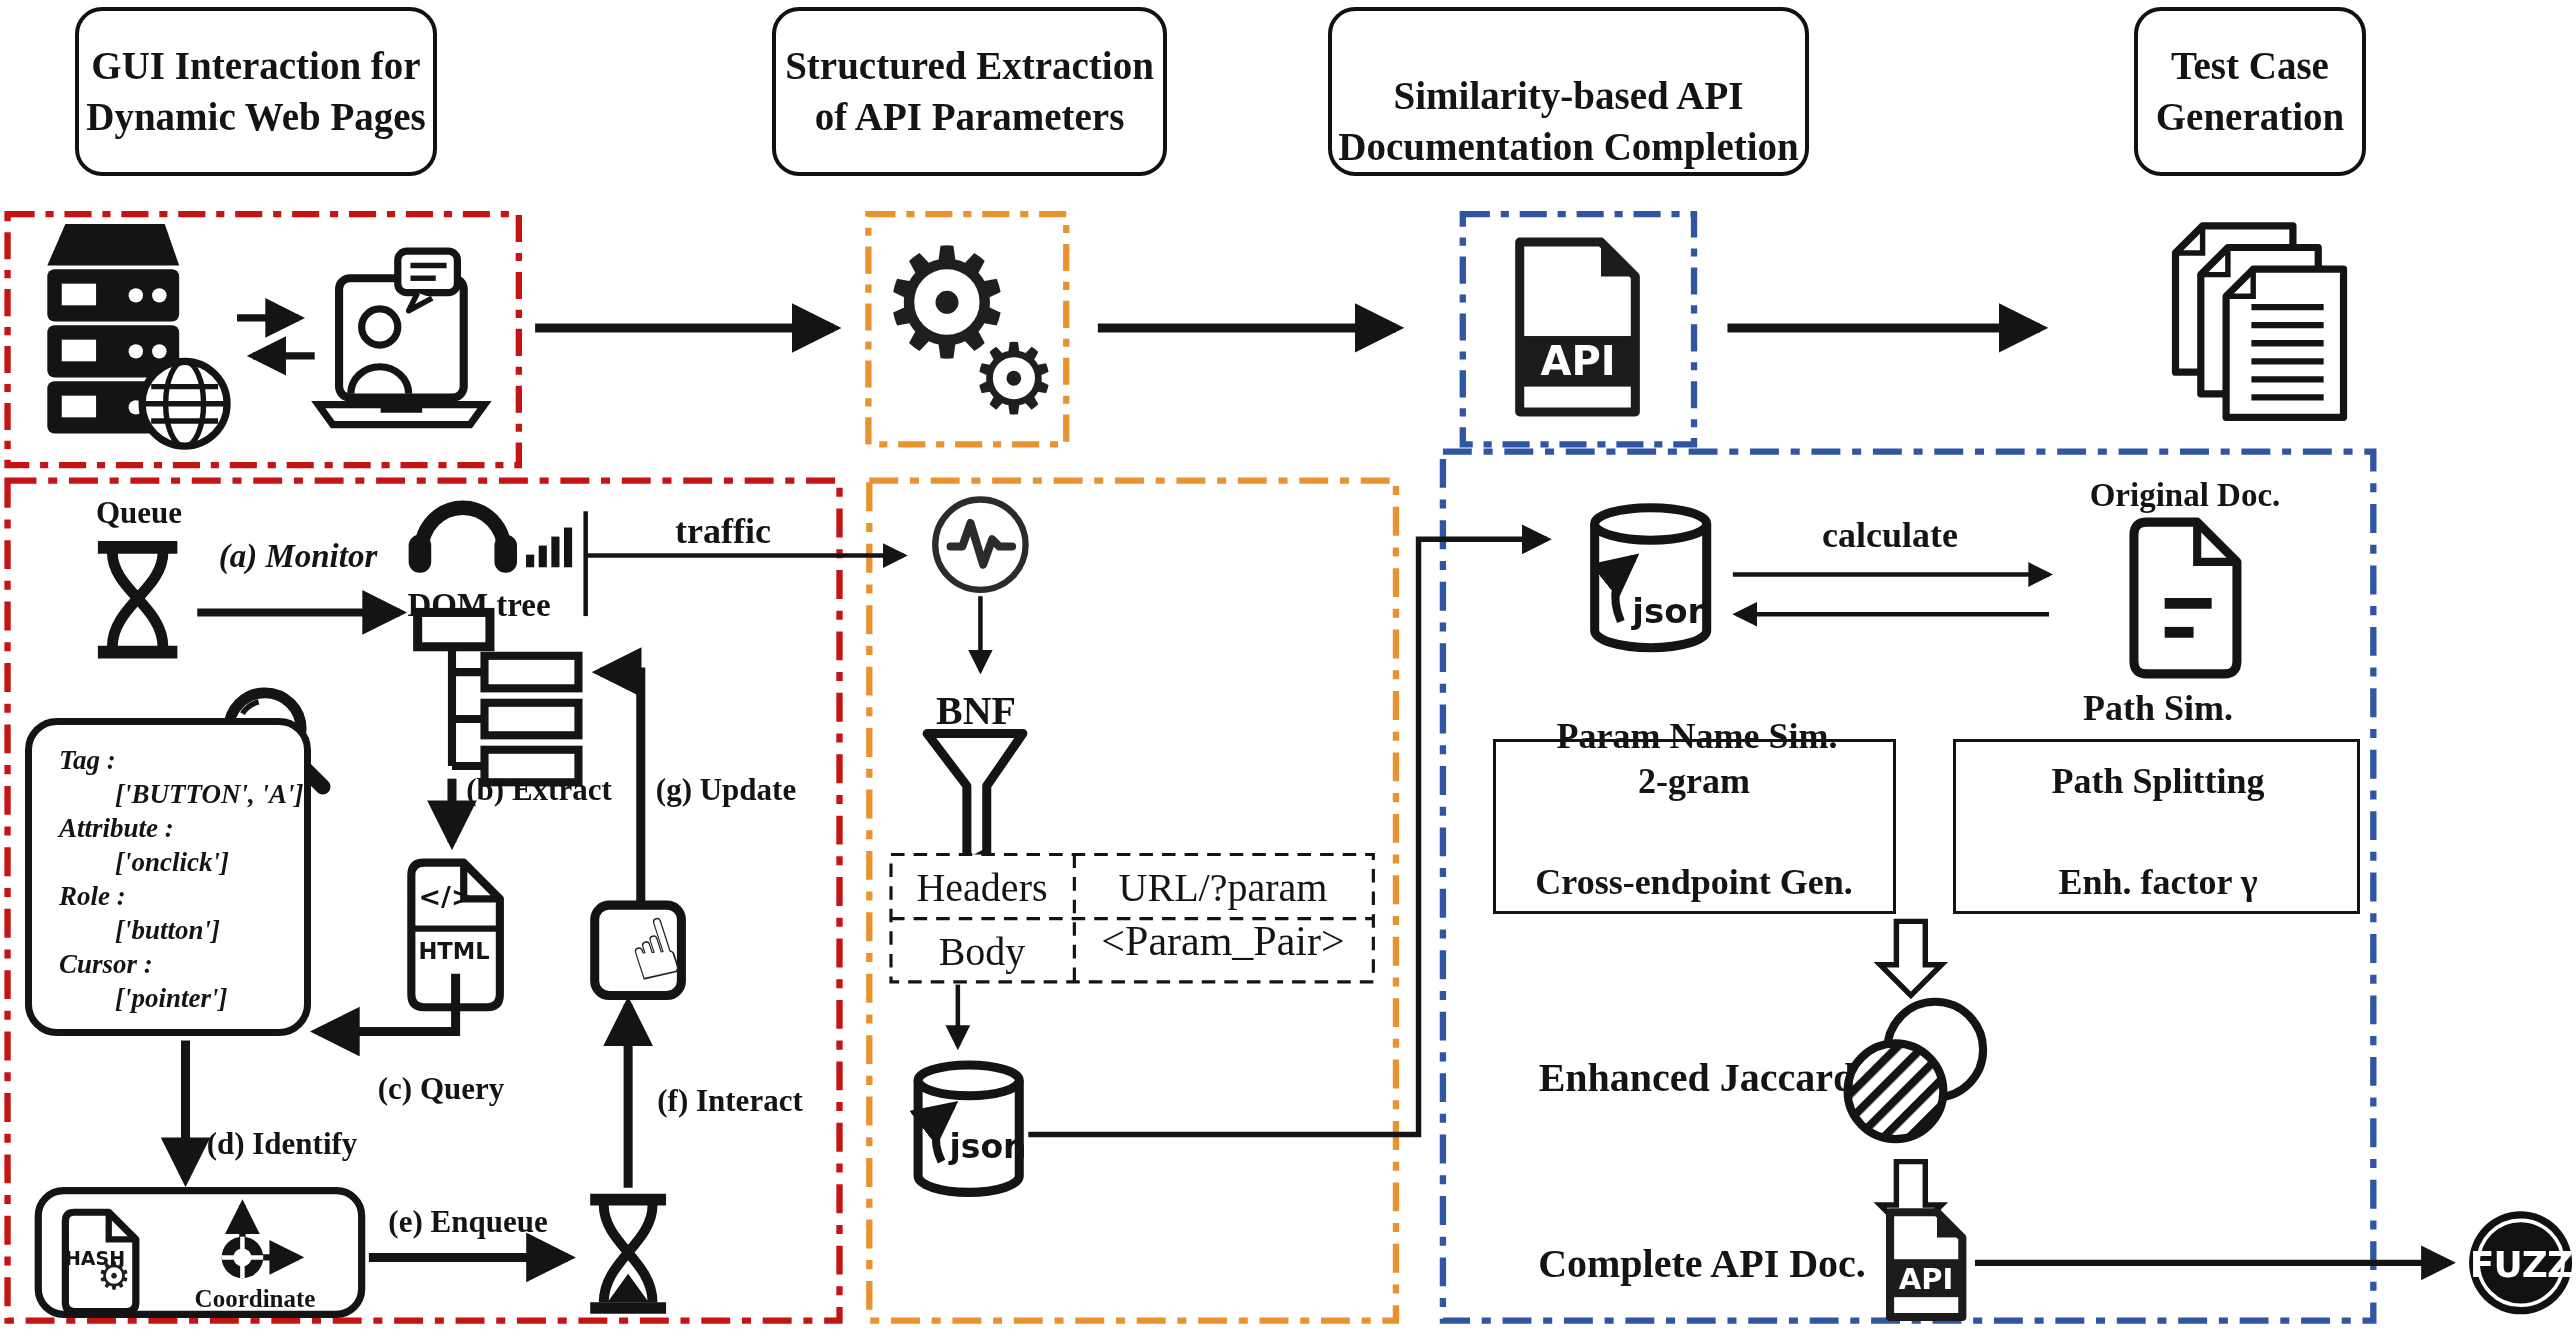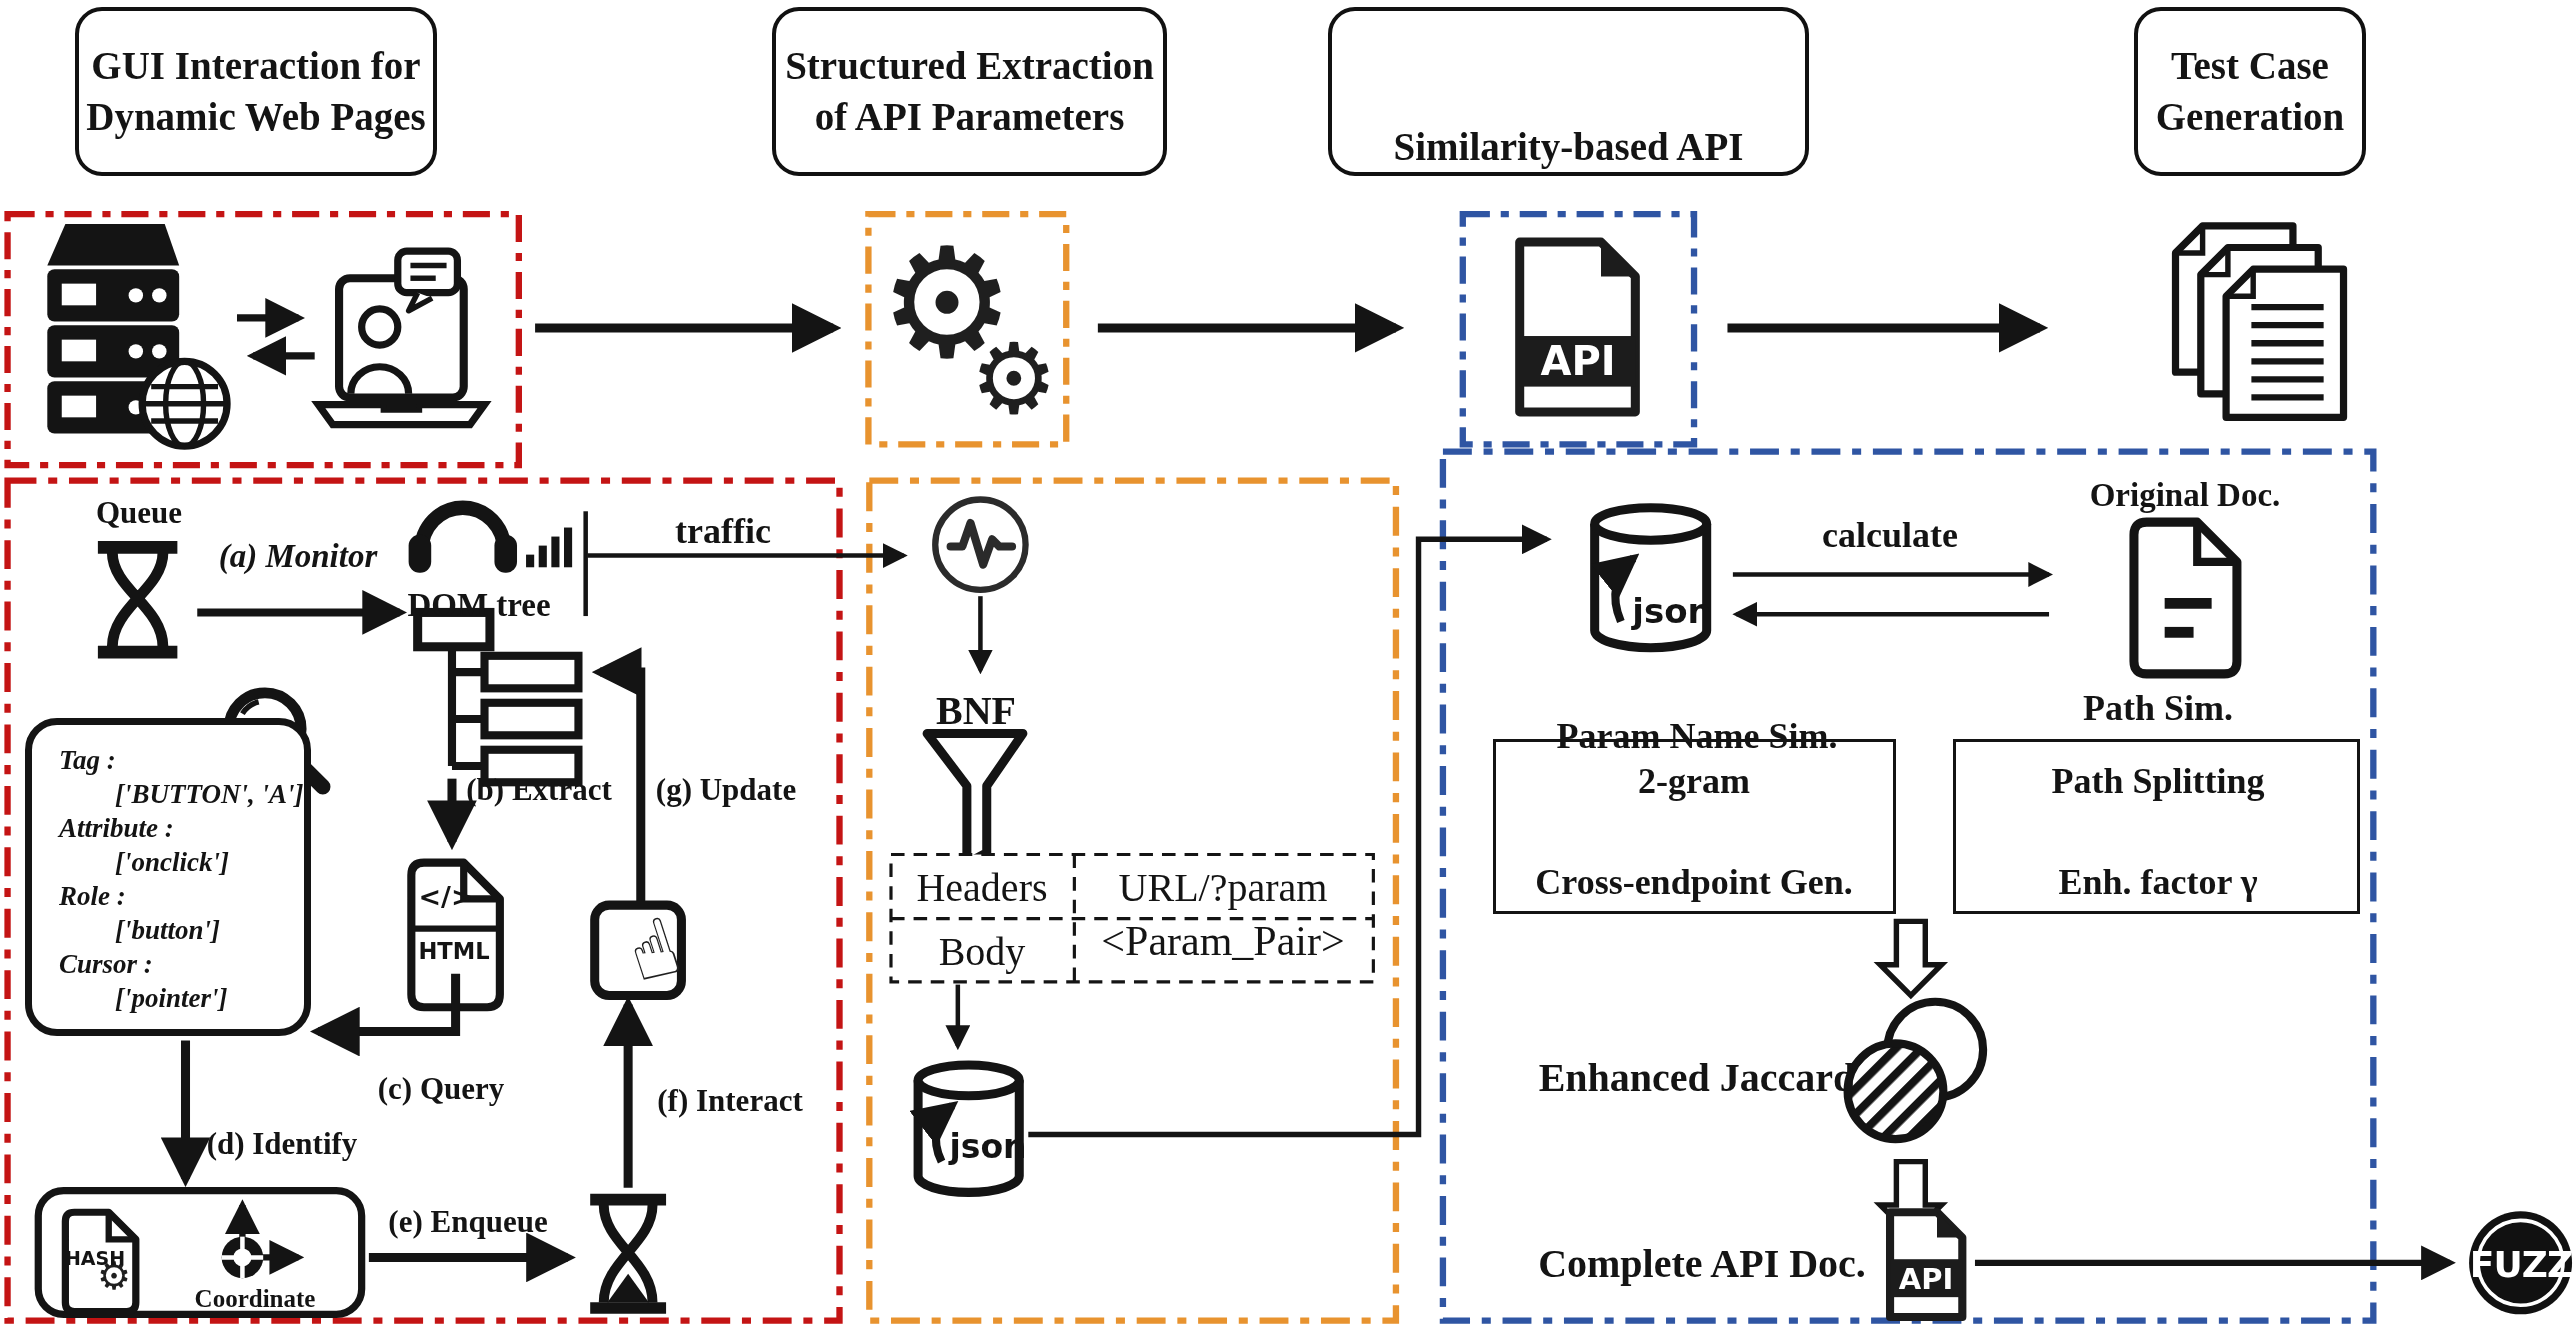--- a/index.html
+++ b/index.html
@@ -224,20 +224,21 @@
   <div class="title-box" style="left:75px;top:7.2px;width:354px;height:161px;">
     <span>GUI Interaction for</span>
     <span>Dynamic Web Pages</span>
   </div>
   <div class="title-box" style="left:772px;top:7.2px;width:387px;height:161px;">
     <span>Structured Extraction</span>
     <span>of API Parameters</span>
   </div>
   <div class="title-box" style="left:1328px;top:7.2px;width:473px;height:161px;justify-content:flex-end;">
     <span>Similarity-based API</span>
+    <span>Documentation Completion</span>
   </div>
   <div class="title-box" style="left:2134px;top:7.2px;width:224px;height:161px;">
     <span>Test Case</span>
     <span>Generation</span>
   </div>
 
   <div class="glyph" style="left:947px;top:304px;font-size:152px;">⚙</div>
   <div class="glyph" style="left:1014px;top:379px;font-size:98px;">⚙</div>
   <div class="glyph" style="left:114px;top:1276px;font-size:38px;">⚙</div>
   <div class="glyph" style="left:654px;top:951px;font-size:80px;transform:translate(-50%,-50%) rotate(-18deg);">☝</div>

